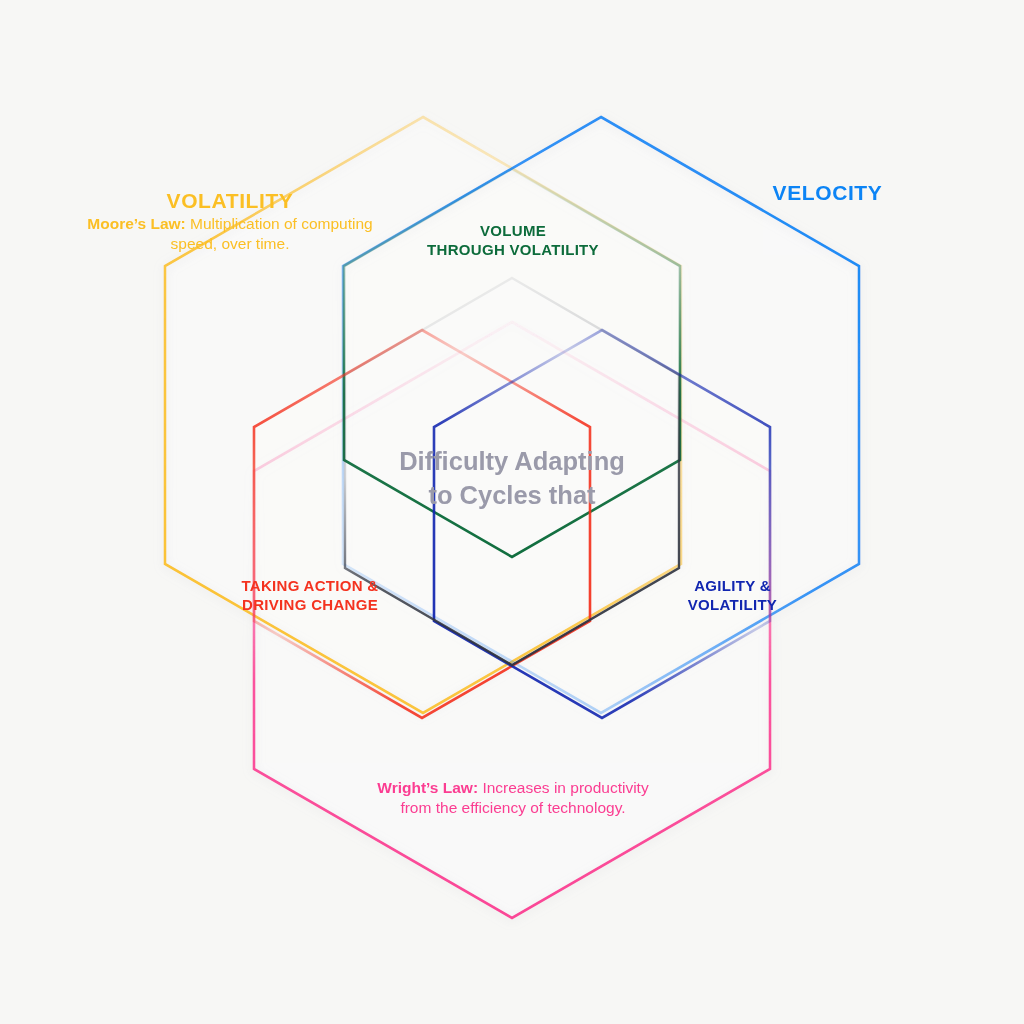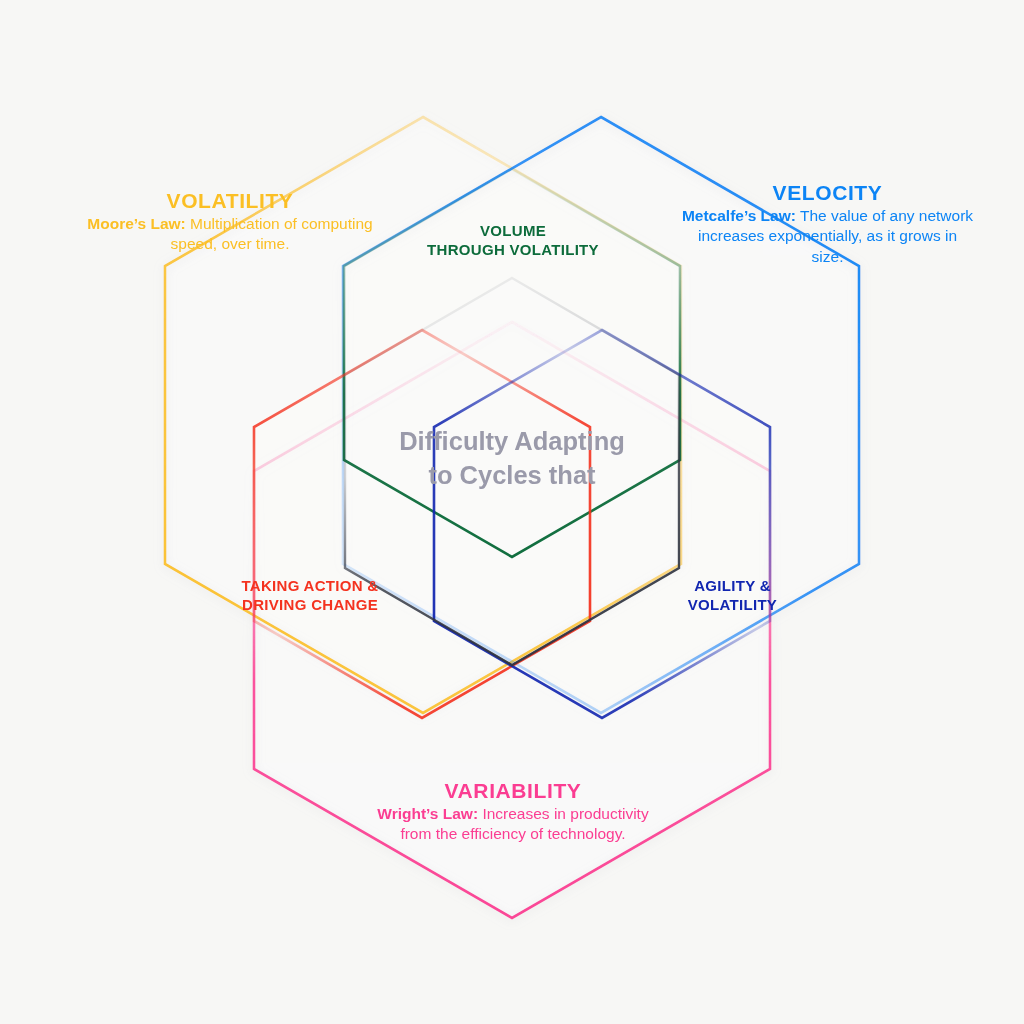--- a/index.html
+++ b/index.html
@@ -20,20 +20,21 @@
     font-size:15.5px;font-weight:normal;margin-top:0;line-height:1.32;
   }
   .ring-body b{font-weight:bold;}
   .inner-title{
     font-size:15px;font-weight:bold;letter-spacing:0.3px;line-height:1.28;
   }
   .center-text{
     position:absolute;text-align:center;
     font-size:25.5px;font-weight:bold;line-height:1.33;
     color:#9a9aaa;
+    margin-top:20px;
   }
   
   #volatility-block{left:70px;top:188px;width:320px;}
   #velocity-block{left:680px;top:180px;width:295px;}
   #variability-block{left:372px;top:778px;width:282px;}
   #volume-label{left:408px;top:221px;width:210px;}
   #taking-action-label{left:205px;top:576px;width:210px;}
   #agility-label{left:650px;top:576px;width:165px;}
   #center-block{left:352px;top:425px;width:320px;}
 </style>
@@ -126,27 +127,23 @@
 
   <div class="lbl" id="volatility-block">
     <div class="ring-title" style="color:#fbbf24">VOLATILITY</div>
     <div class="ring-body" style="color:#fbbf24">
       <b>Moore’s Law:</b><span> Multiplication of computing speed, over time.</span>
     </div>
   </div>
 
   <div class="lbl" id="velocity-block">
     <div class="ring-title" style="color:#0c84f5">VELOCITY</div>
-    <div class="ring-body" style="color:#0c84f5">
-      <b>Metcalfe’s Law:</b><span> The value of any network increases exponentially, as it grows in size.</span>
-    </div>
   </div>
 
   <div class="lbl" id="variability-block">
-    <div class="ring-title" style="color:#fb3d92">VARIABILITY</div>
     <div class="ring-body" style="color:#fb3d92">
       <b>Wright’s Law:</b><span> Increases in productivity from the efficiency of technology.</span>
     </div>
   </div>
 
   <div class="lbl" id="taking-action-label">
     <div class="inner-title" style="color:#f4321f">
       <span>TAKING ACTION &amp;</span><br>
       <span>DRIVING CHANGE</span>
     </div>

